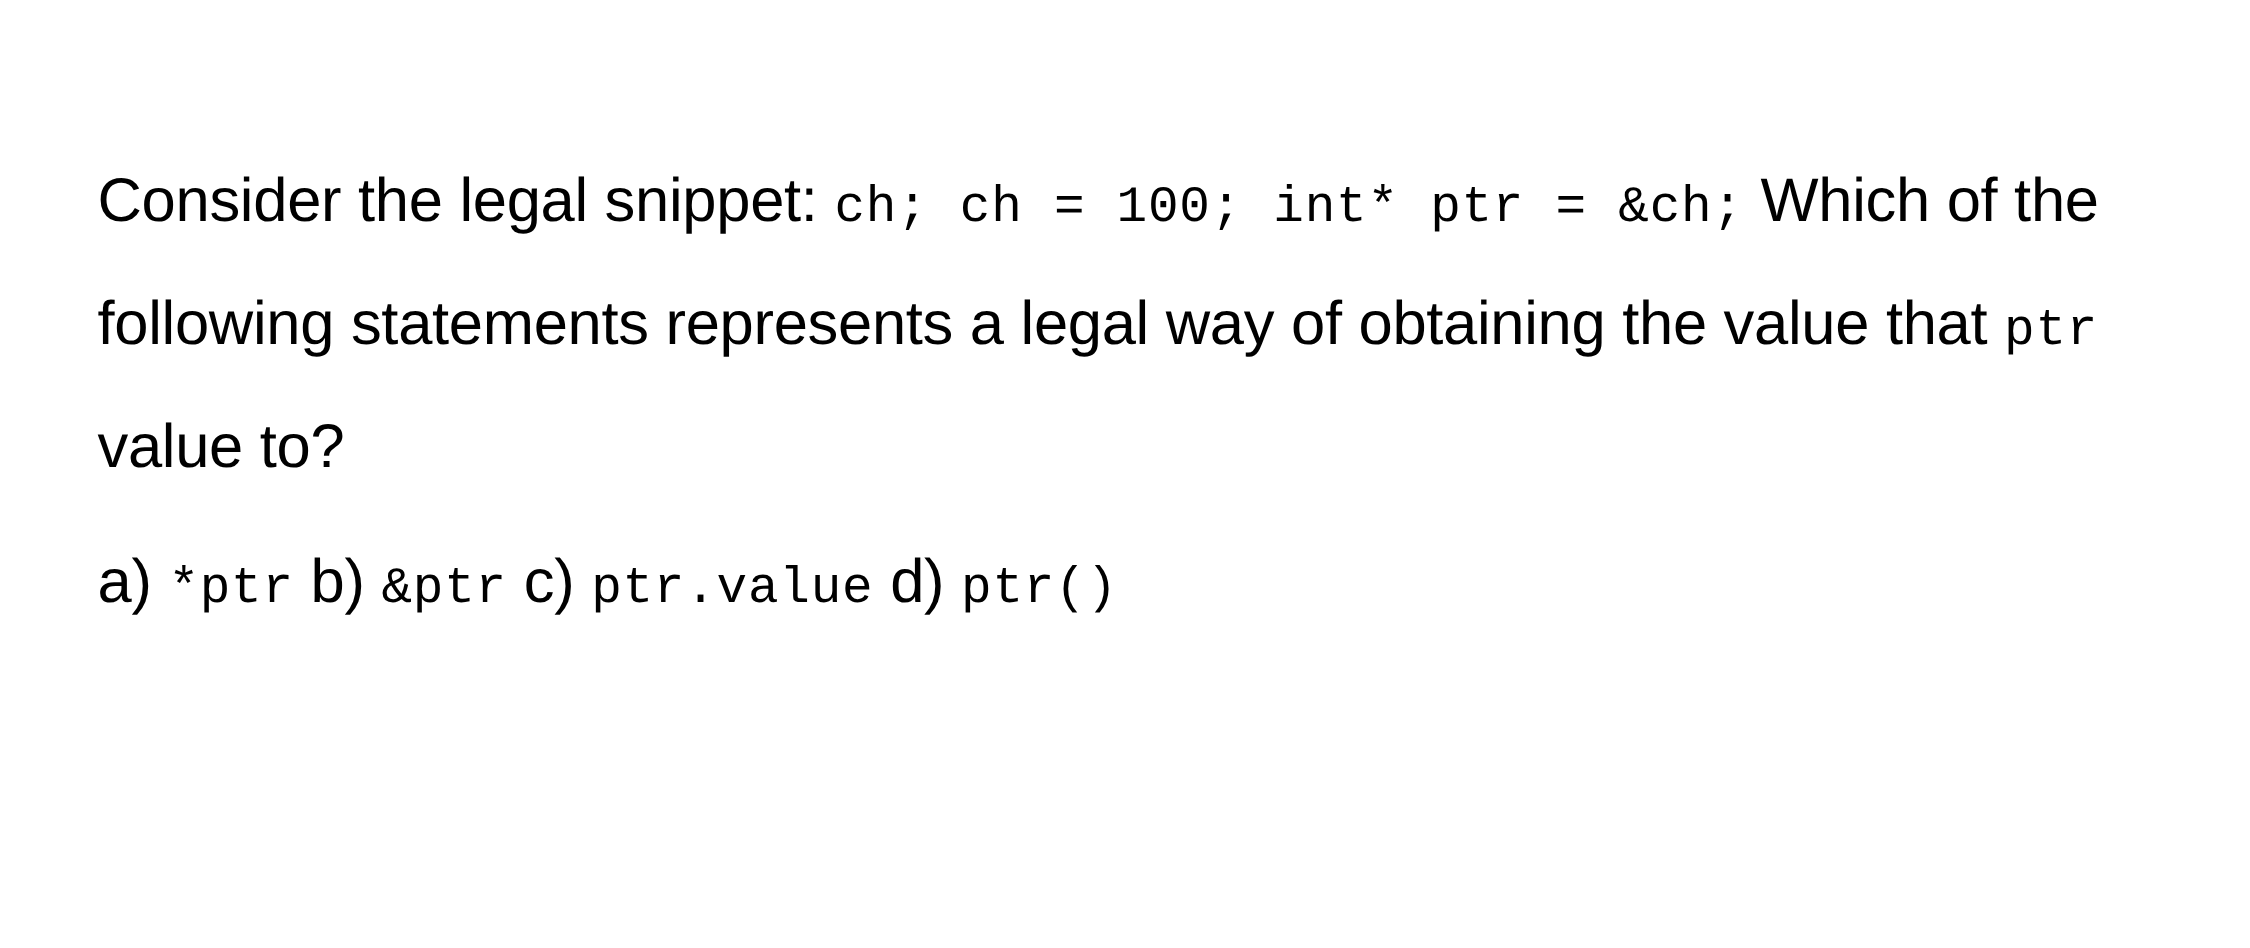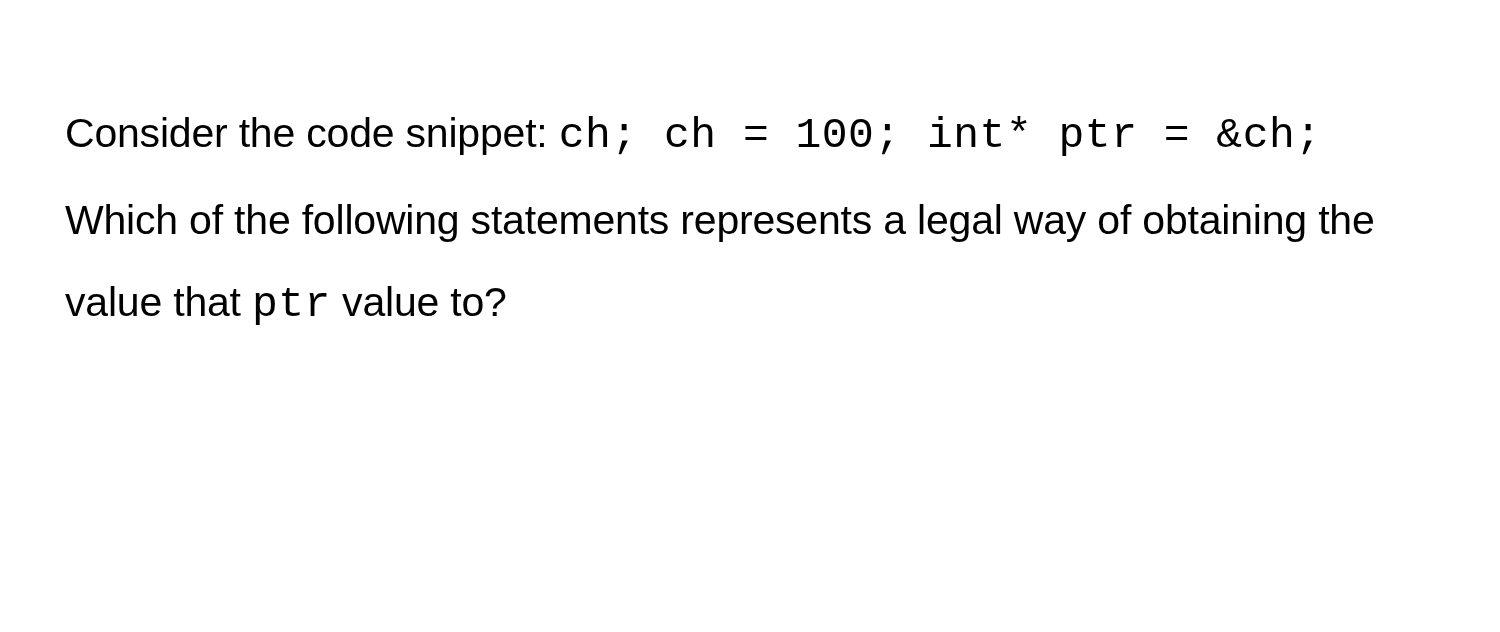--- a/index.html
+++ b/index.html
@@ -15,34 +15,37 @@
       padding: 92px 65px 60px 65px;
     }
     .content {
       font-size: 41px;
       line-height: 2.0;
       color: #000000;
       letter-spacing: -0.2px;
     }
     .code {
       font-family: "Courier New", Courier, monospace;
-      font-size: 43px;
+      font-size: 34px;
       letter-spacing: 0.5px;
     }
     .question-text {
       margin-bottom: 8px;
     }
     .options {
       font-size: 41px;
       line-height: 2.0;
     }
     .option-label {
       font-family: -apple-system, BlinkMacSystemFont, "Segoe UI", Helvetica, Arial, sans-serif;
     }
   </style>
 </head>
 <body>
 
 <div class="content">
   <div class="question-text">
-    <span>Consider the code snippet: </span><span class="code">ch; ch = 100; int* ptr = &amp;ch;</span><span> Which of the following statements represents a legal way of obtaining the value that </span><span class="code">ptr</span><span> value to?</span>
+    <span>Consider the legal snippet: </span><span class="code">ch; ch = 100; int* ptr = &amp;ch;</span><span> Which of the following statements represents a legal way of obtaining the value that </span><span class="code">ptr</span><span> value to?</span>
+  </div>
+  <div class="options">
+    <span class="option-label">a) </span><span class="code">*ptr</span><span class="option-label"> b) </span><span class="code">&amp;ptr</span><span class="option-label"> c) </span><span class="code">ptr.value</span><span class="option-label"> d) </span><span class="code">ptr()</span>
   </div>
 </div>
 
 </body></html>

